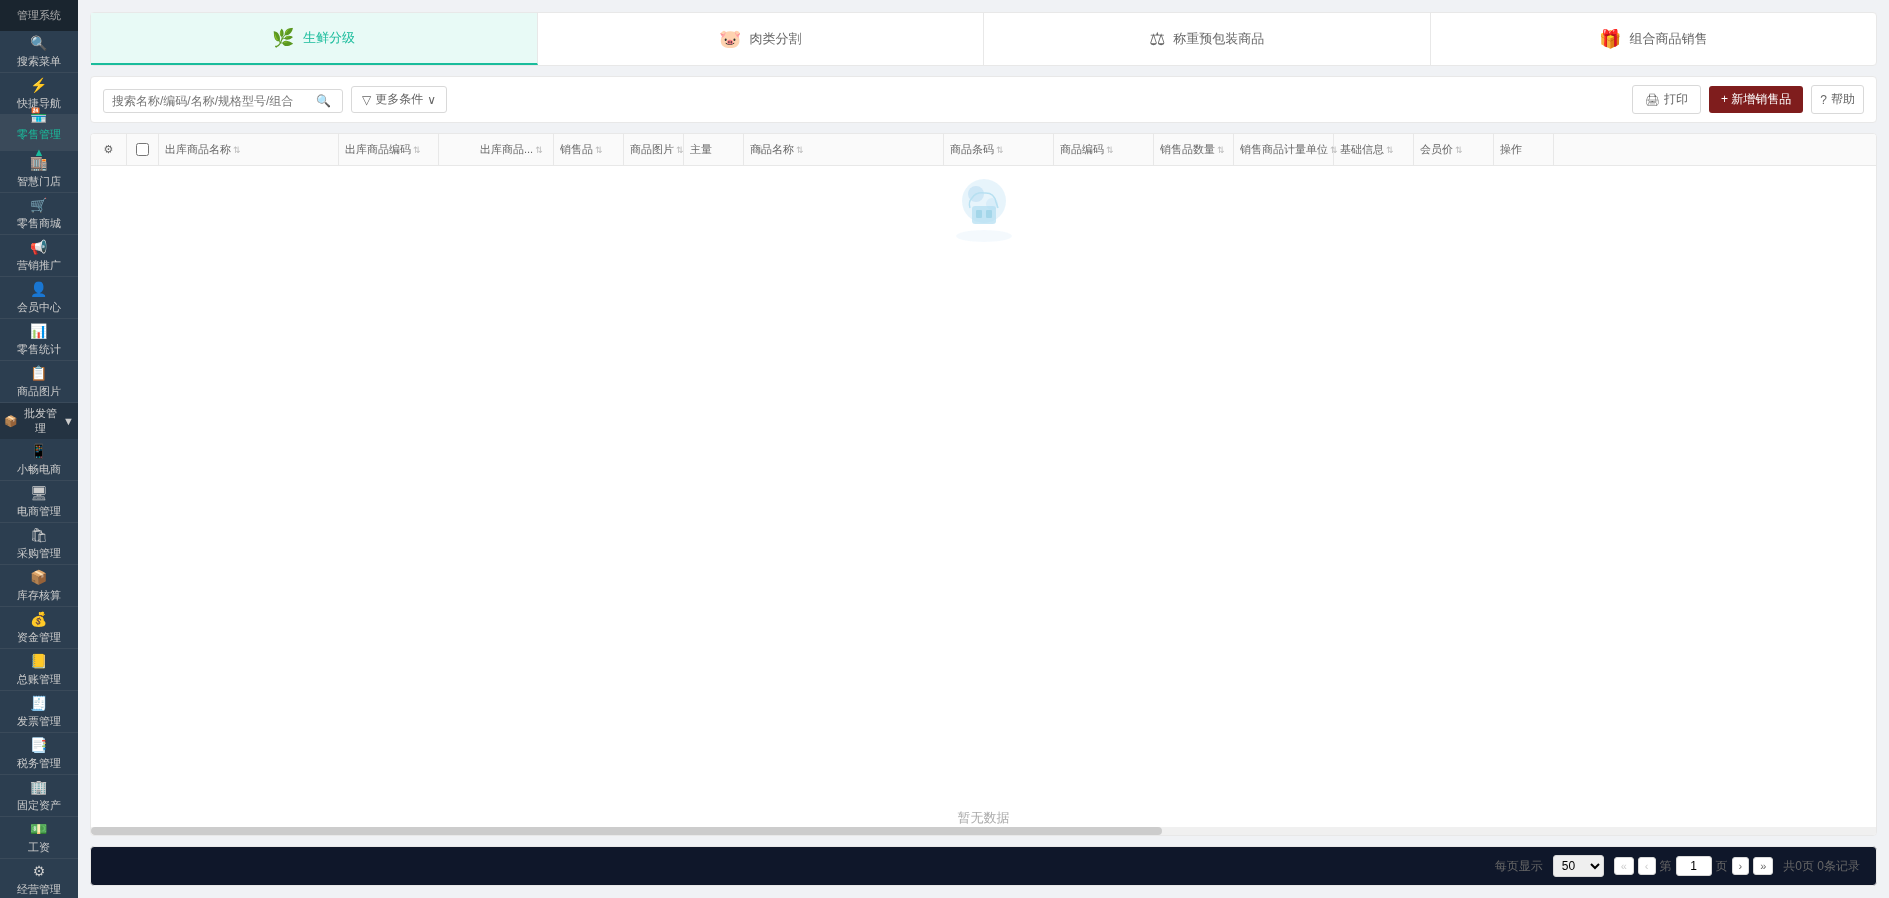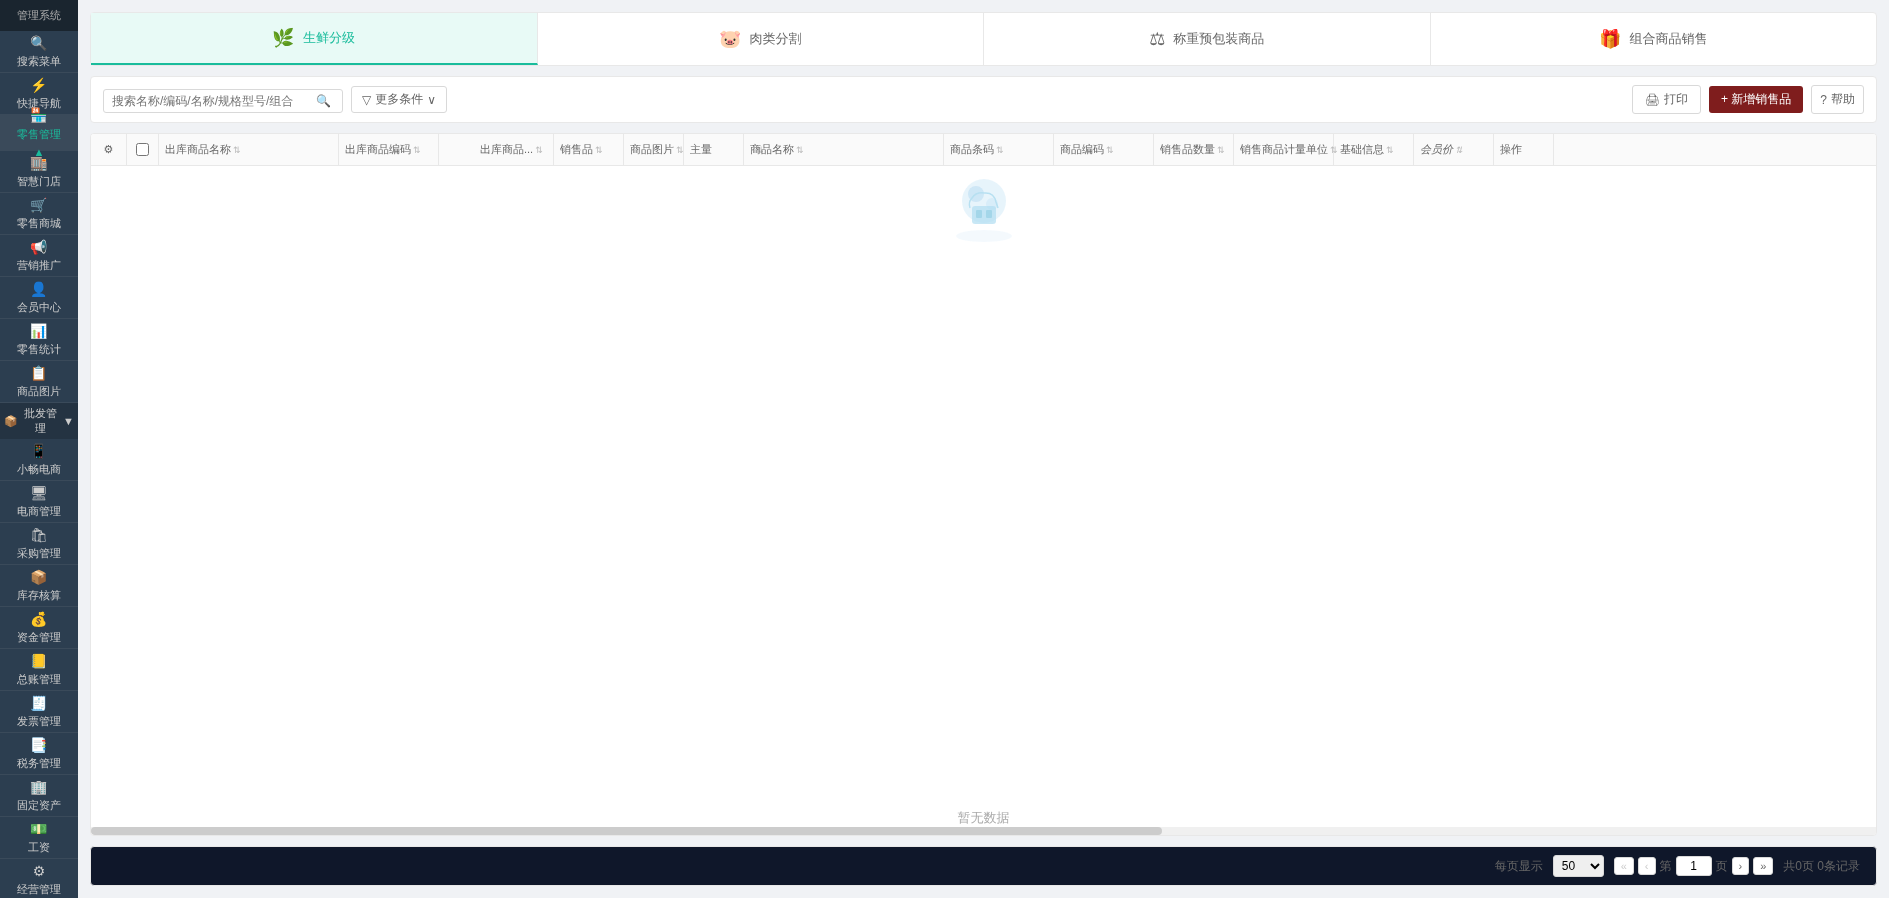--- a/index.html
+++ b/index.html
@@ -248,21 +248,21 @@
     .th-sku { width: 80px; margin-left: 35px; }
     .th-sale { width: 70px; }
     .th-img { width: 60px; }
     .th-weight { width: 60px; gap: 44px; }
     .th-goodsname { width: 200px; }
     .th-barcode { width: 110px; }
     .th-goodscode { width: 100px; }
     .th-saleqty { width: 80px; }
     .th-saleunit { width: 100px; }
     .th-outqty { width: 80px; }
-    .th-memberprice { width: 80px; font-style: italic; }
+    .th-memberprice { width: 80px; }
     .th-op { width: 60px; }
 
     .table-body {
       flex: 1;
       display: flex;
       align-items: center;
       justify-content: space-between;
       flex-direction: column;
       gap: 12px;
     }

